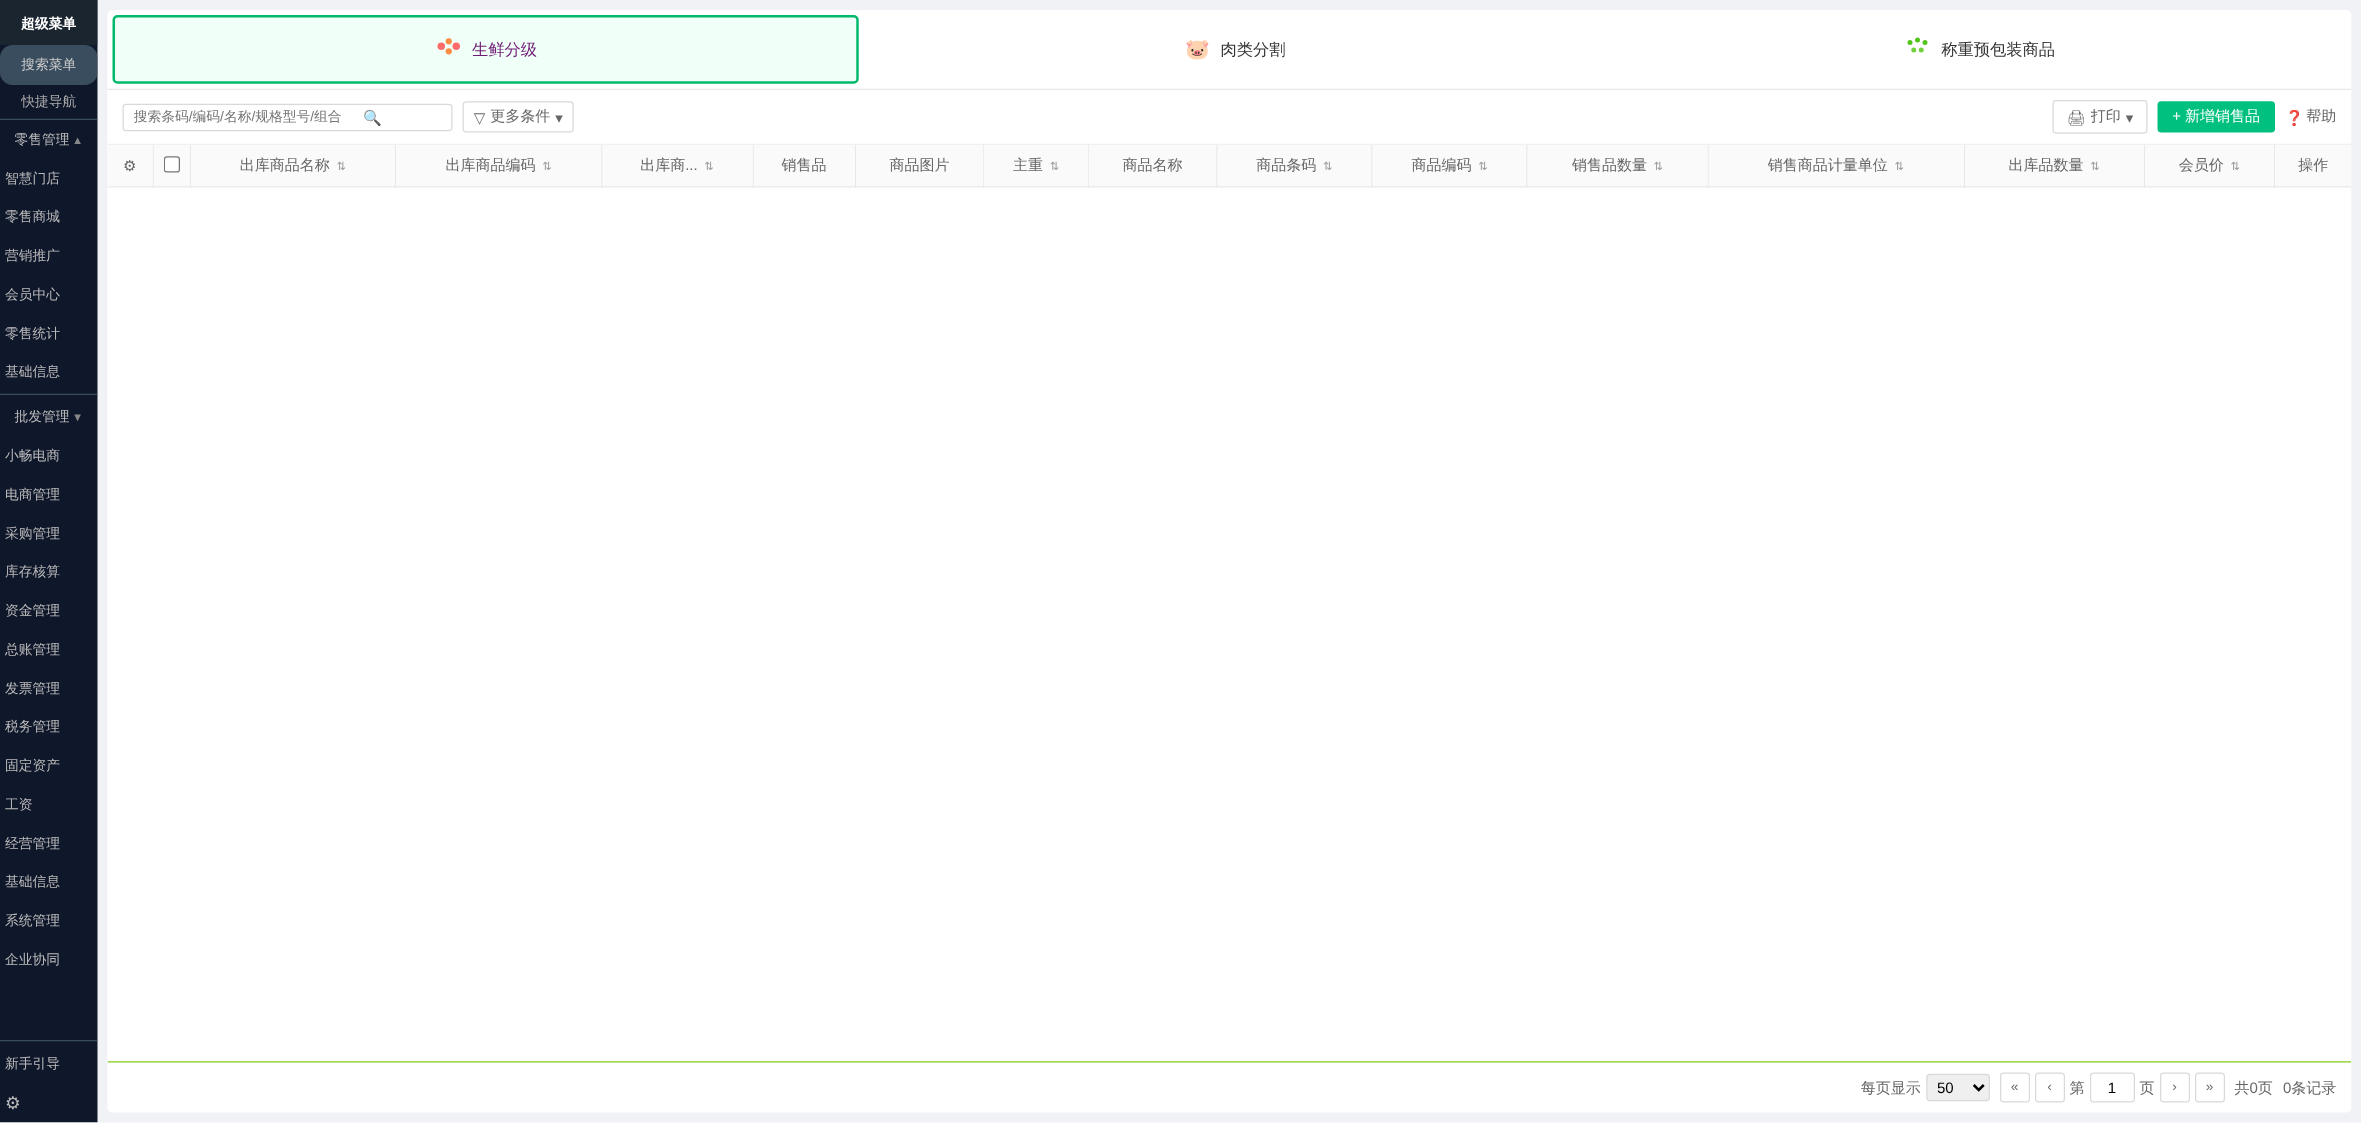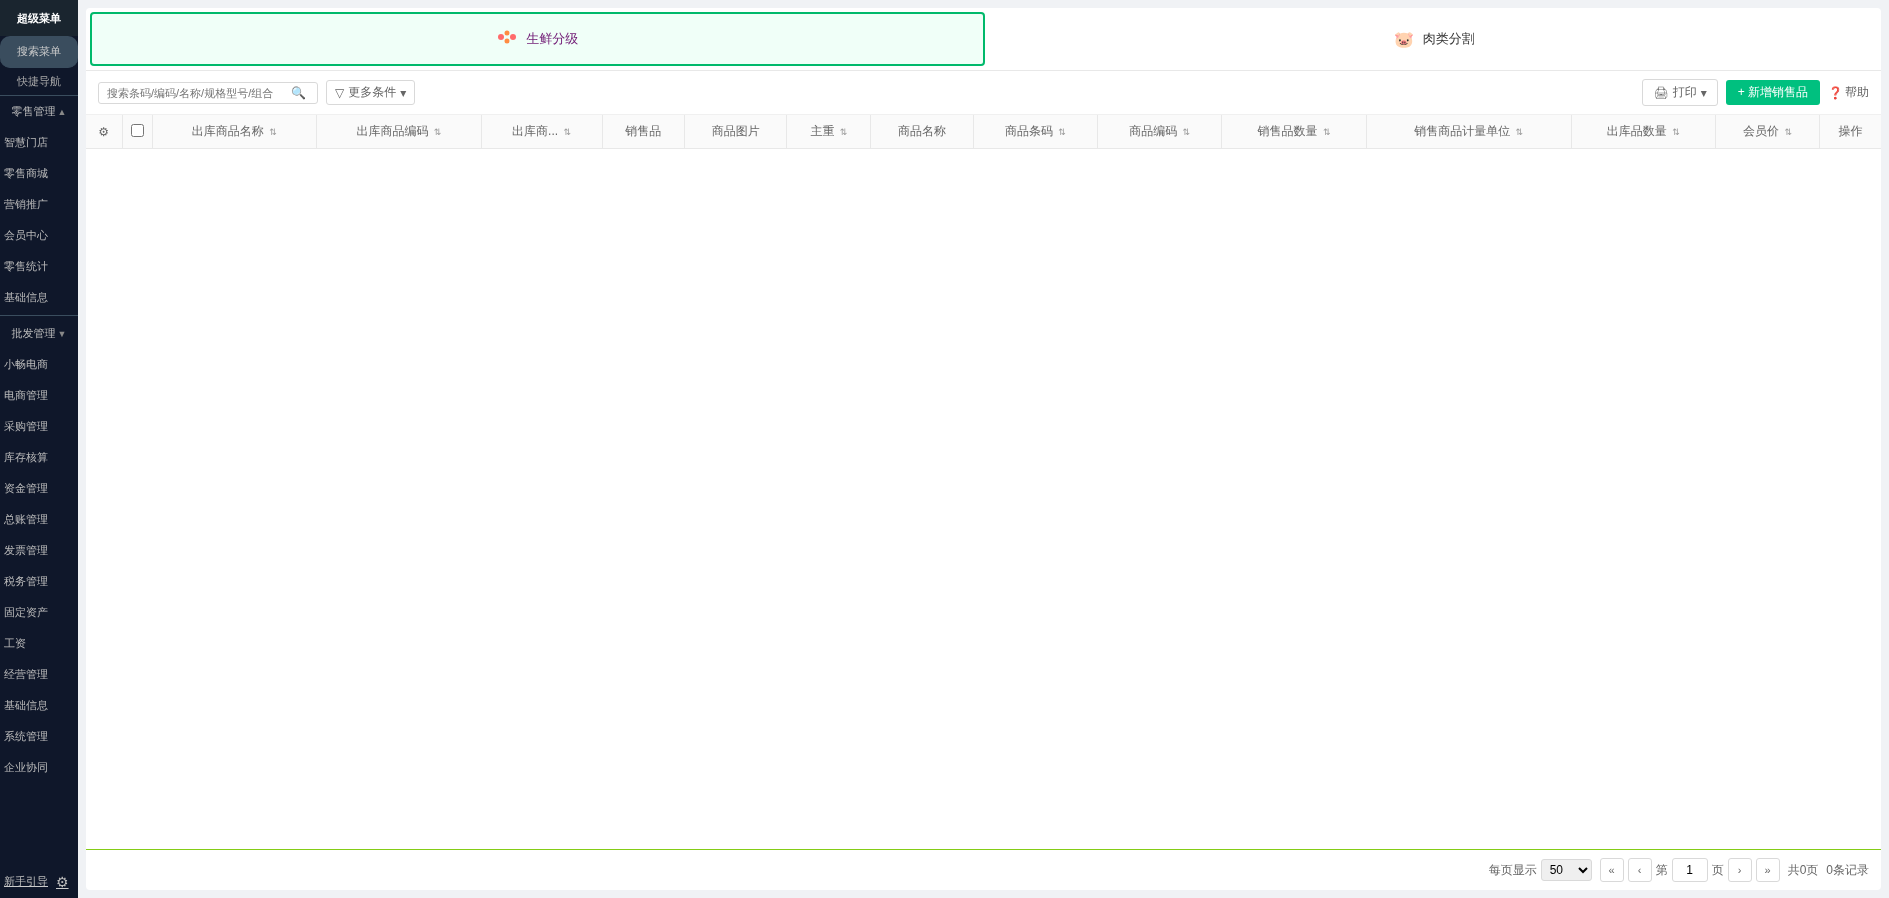--- a/index.html
+++ b/index.html
@@ -63,22 +63,21 @@
       justify-content: center;
       align-items: center;
       gap: 2px;
     }
     .sidebar-item-label { font-size: 11px; }
     .sidebar-arrow { font-size: 9px; color: #888; }
     .sidebar-divider { height: 1px; background: #3a4d5e; margin: 2px 0; }
     .sidebar-bottom {
       margin-top: auto;
       display: flex;
-      flex-direction: row;
-      text-decoration: underline;
+      flex-direction: column;
     }
 
     
     .main-content {
       flex: 1;
       display: flex;
       flex-direction: column;
       overflow: hidden;
     }
 
@@ -167,21 +166,21 @@
       border-bottom: 1px solid #f0f0f0;
       flex-shrink: 0;
     }
     .search-box {
       display: flex;
       align-items: center;
       border: 1px solid #d9d9d9;
       border-radius: 3px;
       padding: 3px 8px;
       gap: 4px;
-      width: 220px;
+      width: 264px;
     }
     .search-box input {
       border: none;
       outline: none;
       font-size: 11px;
       width: 180px;
       color: #999;
     }
     .search-icon { color: #999; font-size: 12px; }
     .filter-btn {
@@ -440,20 +439,32 @@
             <circle cx="11" cy="5" r="2.5" fill="#ff8c42"></circle>
             <circle cx="11" cy="13" r="2.5" fill="#ff8c42"></circle>
             <circle cx="17" cy="9" r="3" fill="#ff6b6b"></circle>
           </svg>
         </span>
         <span>生鲜分级</span>
       </div>
       <div class="cat-tab">
         <span class="tab-icon">🐷</span>
         <span>肉类分割</span>
+      </div>
+      <div class="cat-tab">
+        <span class="tab-icon">
+          <svg width="22" height="18" viewBox="0 0 22 18">
+            <circle cx="5" cy="6" r="2" fill="#52c41a"></circle>
+            <circle cx="11" cy="4" r="2" fill="#52c41a"></circle>
+            <circle cx="17" cy="6" r="2" fill="#52c41a"></circle>
+            <circle cx="8" cy="12" r="2" fill="#73d13d"></circle>
+            <circle cx="14" cy="12" r="2" fill="#73d13d"></circle>
+          </svg>
+        </span>
+        <span>称重预包装商品</span>
       </div>
     </div>
 
     <div class="toolbar">
       <div class="search-box">
         <input type="text" placeholder="搜索条码/编码/名称/规格型号/组合" style="">
         <span class="search-icon">🔍</span>
       </div>
       <div class="filter-btn">
         <span>▽</span>

